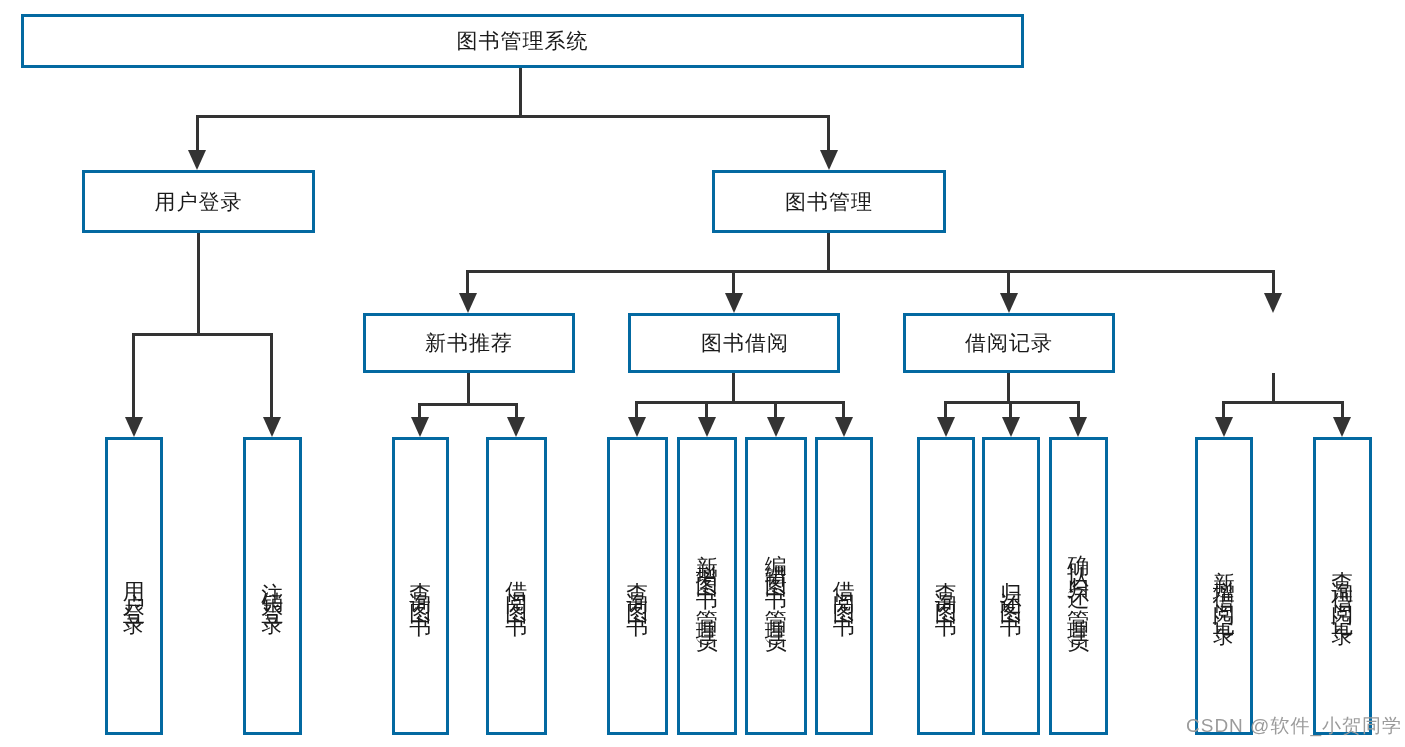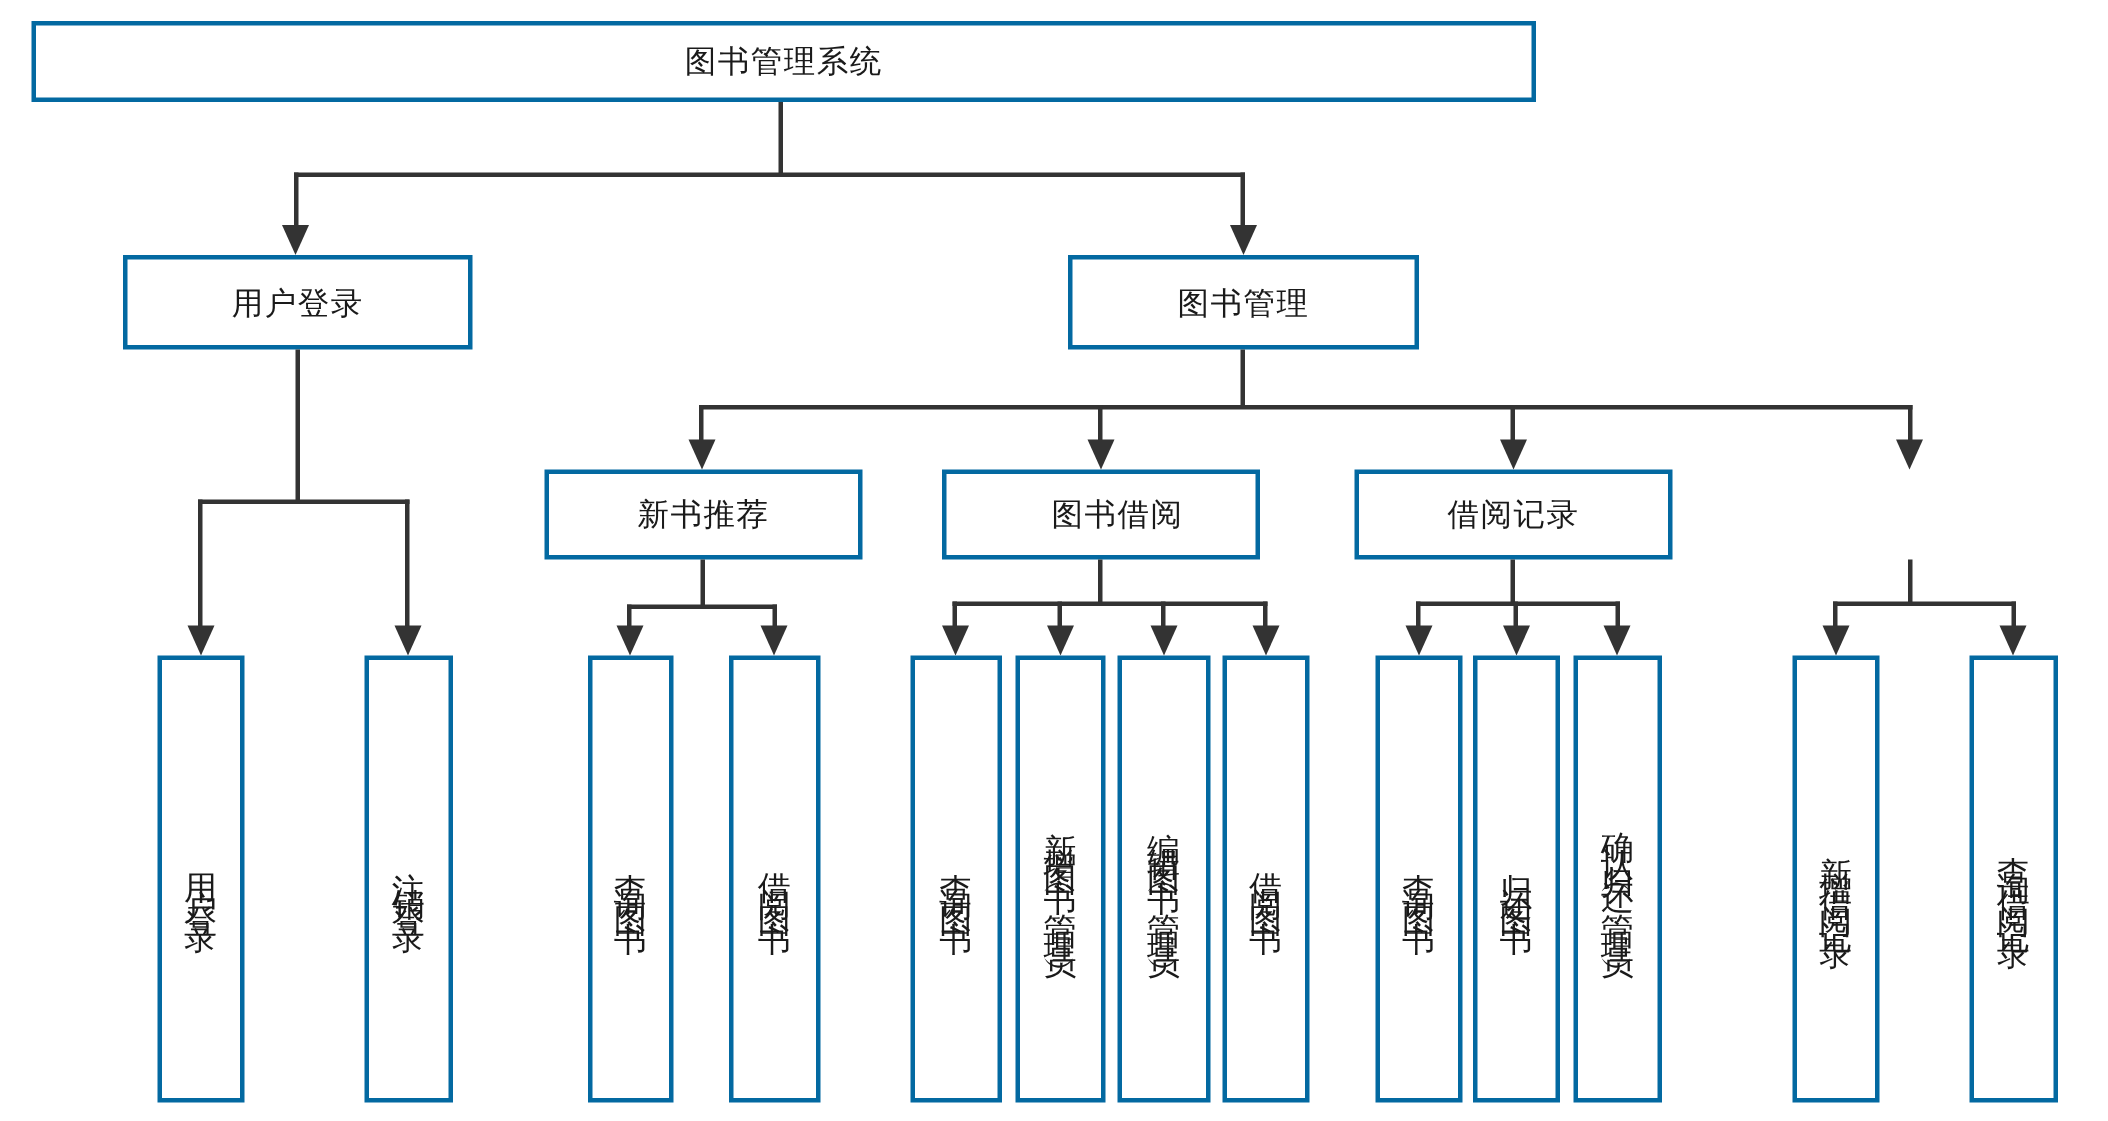--- a/index.html
+++ b/index.html
@@ -141,14 +141,15 @@
   <div class="line" style="left:1077px;top:401px;width:3px;height:18px;"></div>
   <div class="arrow" style="left:1069px;top:417px;"></div>
 
   <div class="line" style="left:1272px;top:373px;width:3px;height:30px;"></div>
   <div class="line" style="left:1222px;top:401px;width:122px;height:3px;"></div>
   <div class="line" style="left:1222px;top:401px;width:3px;height:18px;"></div>
   <div class="arrow" style="left:1215px;top:417px;"></div>
   <div class="line" style="left:1341px;top:401px;width:3px;height:18px;"></div>
   <div class="arrow" style="left:1333px;top:417px;"></div>
 
+  <div class="watermark">CSDN @软件_小贺同学</div>
 
 </div>
 
 </body></html>

